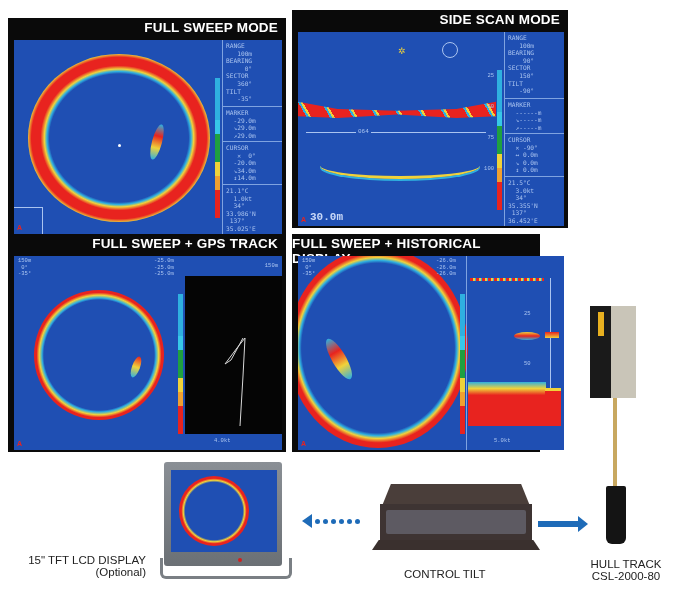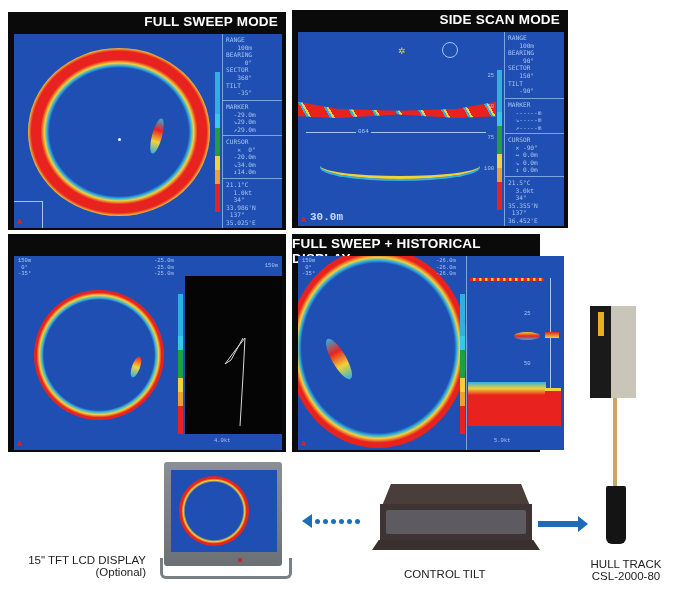--- a/index.html
+++ b/index.html
@@ -11,21 +11,21 @@
   .side .sec{border-bottom:1px solid #7fa3e0;padding:2px 3px;color:#aac4f0;font-family:"DejaVu Sans Mono",monospace;font-size:6.2px;line-height:7.6px;white-space:pre;}
   .cbar{position:absolute;width:5px;}
   .ring{position:absolute;border-radius:50%;}
   .mono{font-family:Liberation Mono, monospace;color:#aac4f0;}
   .caption{position:absolute;color:#222;font-size:11.5px;font-family:"Liberation Sans",sans-serif;}
   .dot{display:inline-block;width:5px;height:5px;border-radius:50%;background:#1e6bb8;margin-right:3px;}
 </style>
 </head>
 <body>
 
-<div class="panel" style="left:8px;top:12px;width:278px;height:218px;">
+<div class="panel" style="left:8px;top:18px;width:278px;height:218px;">
   <div class="ptitle">FULL SWEEP MODE</div>
   <div class="screen" style="left:6px;top:22px;width:268px;height:194px;">
     <div class="ring" style="left:14px;top:14px;width:182px;height:168px;background:radial-gradient(ellipse at center,#1f4fb3 0,#1f4fb3 54%,#2fb0e0 56%,#f0d23a 58%,#e8231f 61%,#e8231f 68%,#f0d23a 71%,#2fb0e0 73%,#1f4fb3 76%);"></div>
     <div style="position:absolute;left:138px;top:84px;width:10px;height:36px;background:linear-gradient(#2fb0e0,#e8231f,#f0d23a,#2fb0e0);border-radius:50%;transform:rotate(15deg);"></div>
     <div style="position:absolute;left:104px;top:104px;width:3px;height:3px;background:#fff;border-radius:50%;"></div>
     <div style="position:absolute;left:0;bottom:0;width:28px;height:26px;border-top:1px solid #aac4f0;border-right:1px solid #aac4f0;"></div>
     <div style="position:absolute;left:3px;bottom:3px;color:#e8231f;font-size:7px;font-weight:bold;">A</div>
     <div class="cbar" style="left:201px;top:38px;height:140px;background:linear-gradient(#2fb0e0 0 30%,#37c8e8 30% 40%,#1fa040 40% 60%,#f0d23a 60% 70%,#f0a030 70% 80%,#e8231f 80% 100%);"></div>
     <div class="side" style="left:208px;width:60px;">
       <div class="sec" style="height:62px;">RANGE
@@ -95,20 +95,21 @@
   3.0kt
   34°
 35.355'N
  137°
 36.452'E</div>
     </div>
   </div>
 </div>
 
 <div class="panel" style="left:8px;top:234px;width:278px;height:218px;">
+  <div class="ptitle">FULL SWEEP + GPS TRACK</div>
   <div class="screen" style="left:6px;top:22px;width:268px;height:194px;">
     <div class="ring" style="left:20px;top:34px;width:130px;height:130px;background:radial-gradient(circle at center,#1f4fb3 0,#1f4fb3 60%,#2fb0e0 62%,#f0d23a 65%,#e8231f 68%,#e8231f 82%,#f0d23a 86%,#2fb0e0 90%,#1f4fb3 94%);"></div>
     <div style="position:absolute;left:118px;top:100px;width:8px;height:22px;background:linear-gradient(#e8231f,#f0d23a,#2fb0e0);border-radius:50%;transform:rotate(20deg);"></div>
     <div class="mono" style="position:absolute;left:4px;top:2px;font-size:5.5px;line-height:6.5px;white-space:pre;">150m
  0°
 -35°</div>
     <div class="mono" style="position:absolute;left:140px;top:2px;font-size:5.5px;line-height:6.5px;white-space:pre;">-25.0m
 -25.0m
 -25.0m</div>
     <div style="position:absolute;left:3px;bottom:3px;color:#e8231f;font-size:7px;font-weight:bold;">A</div>

